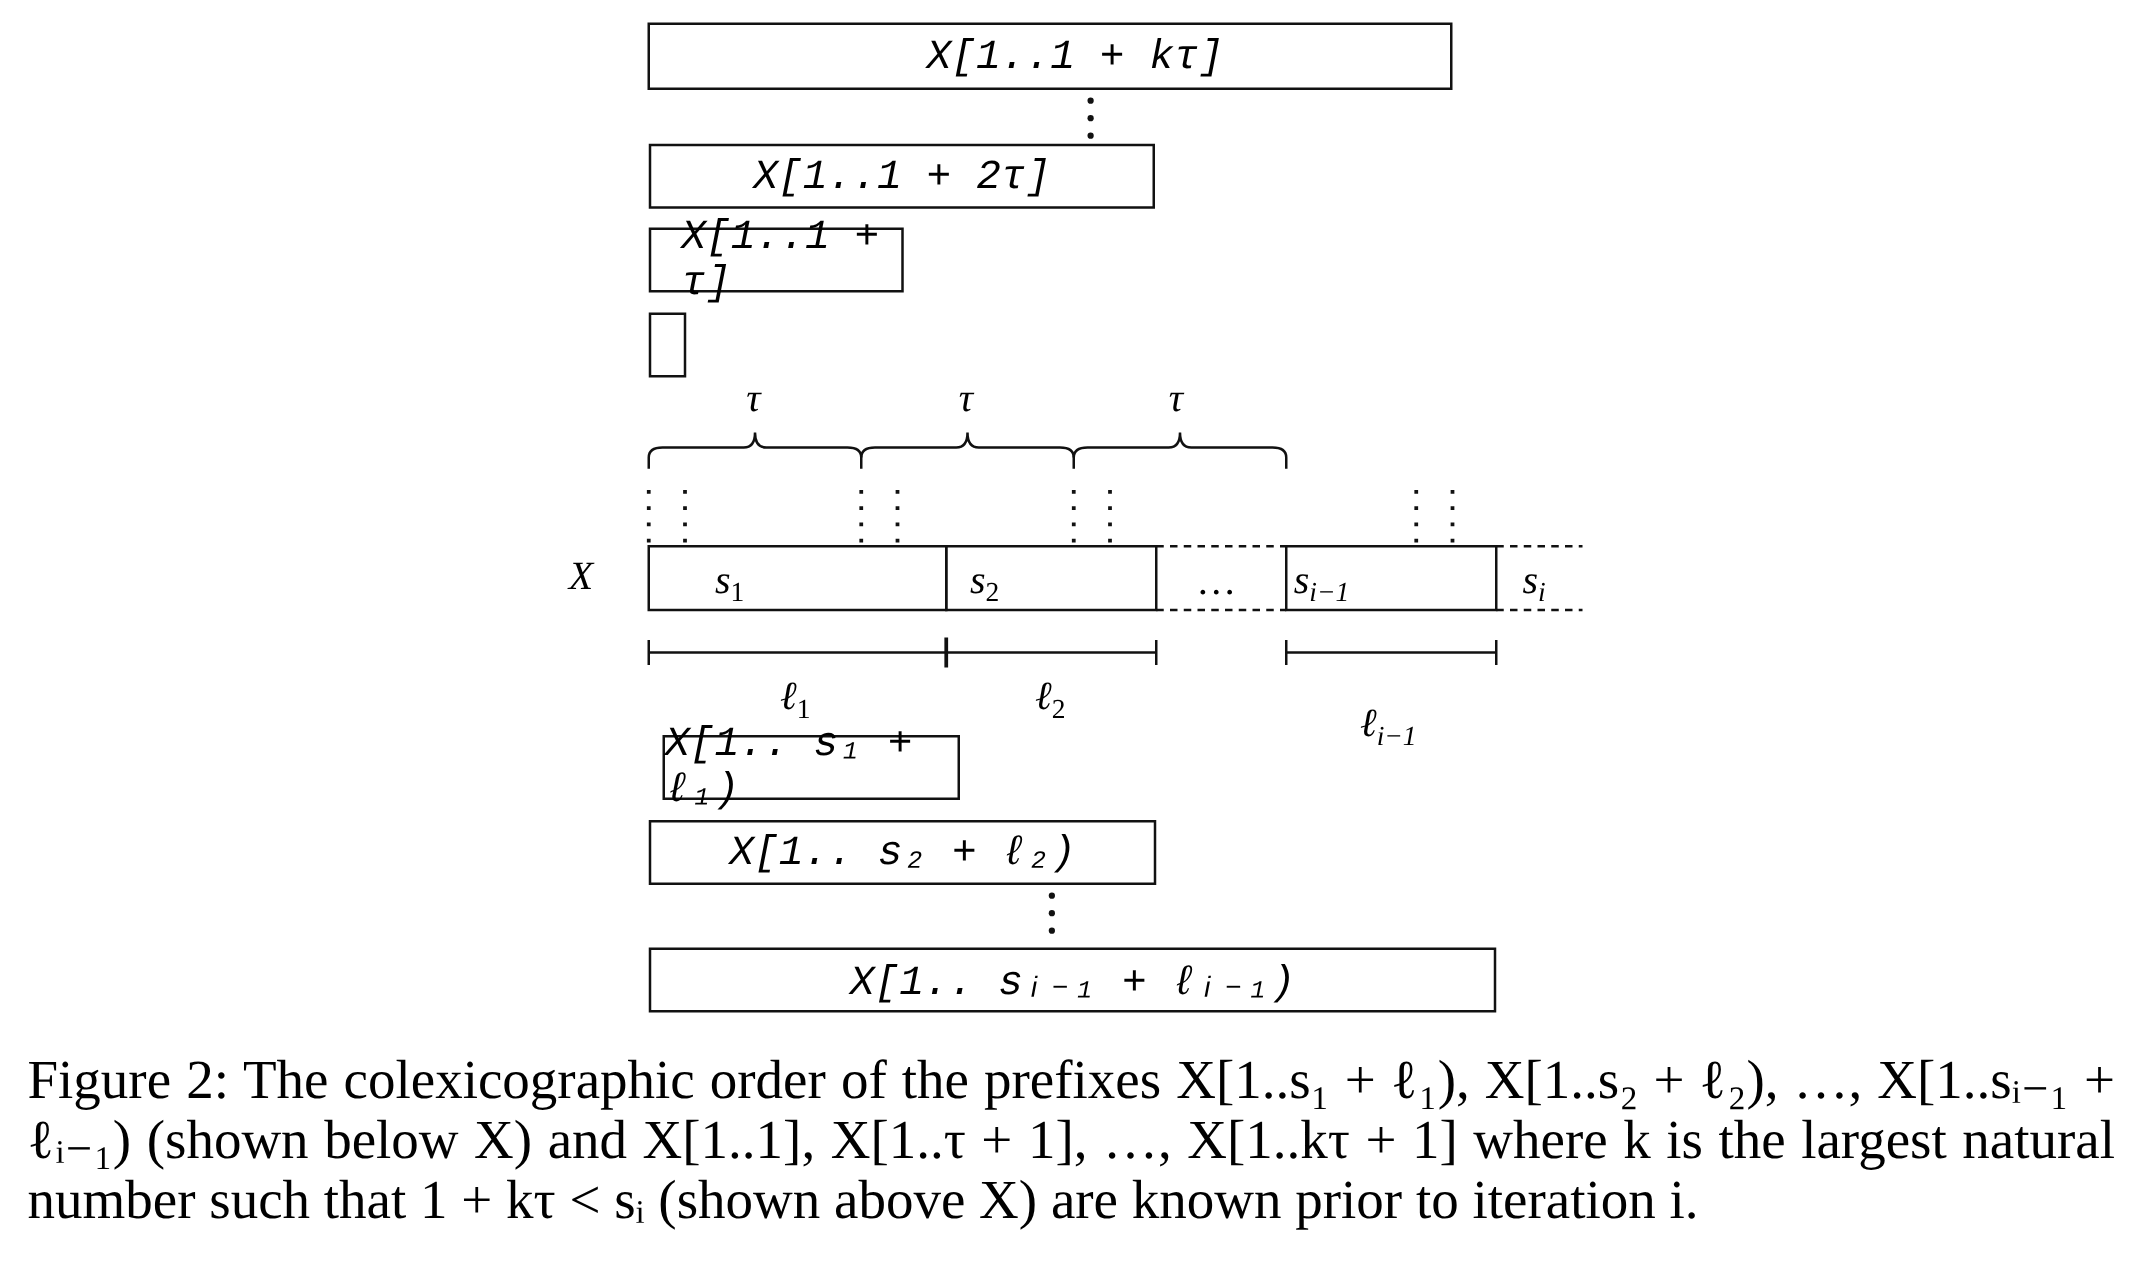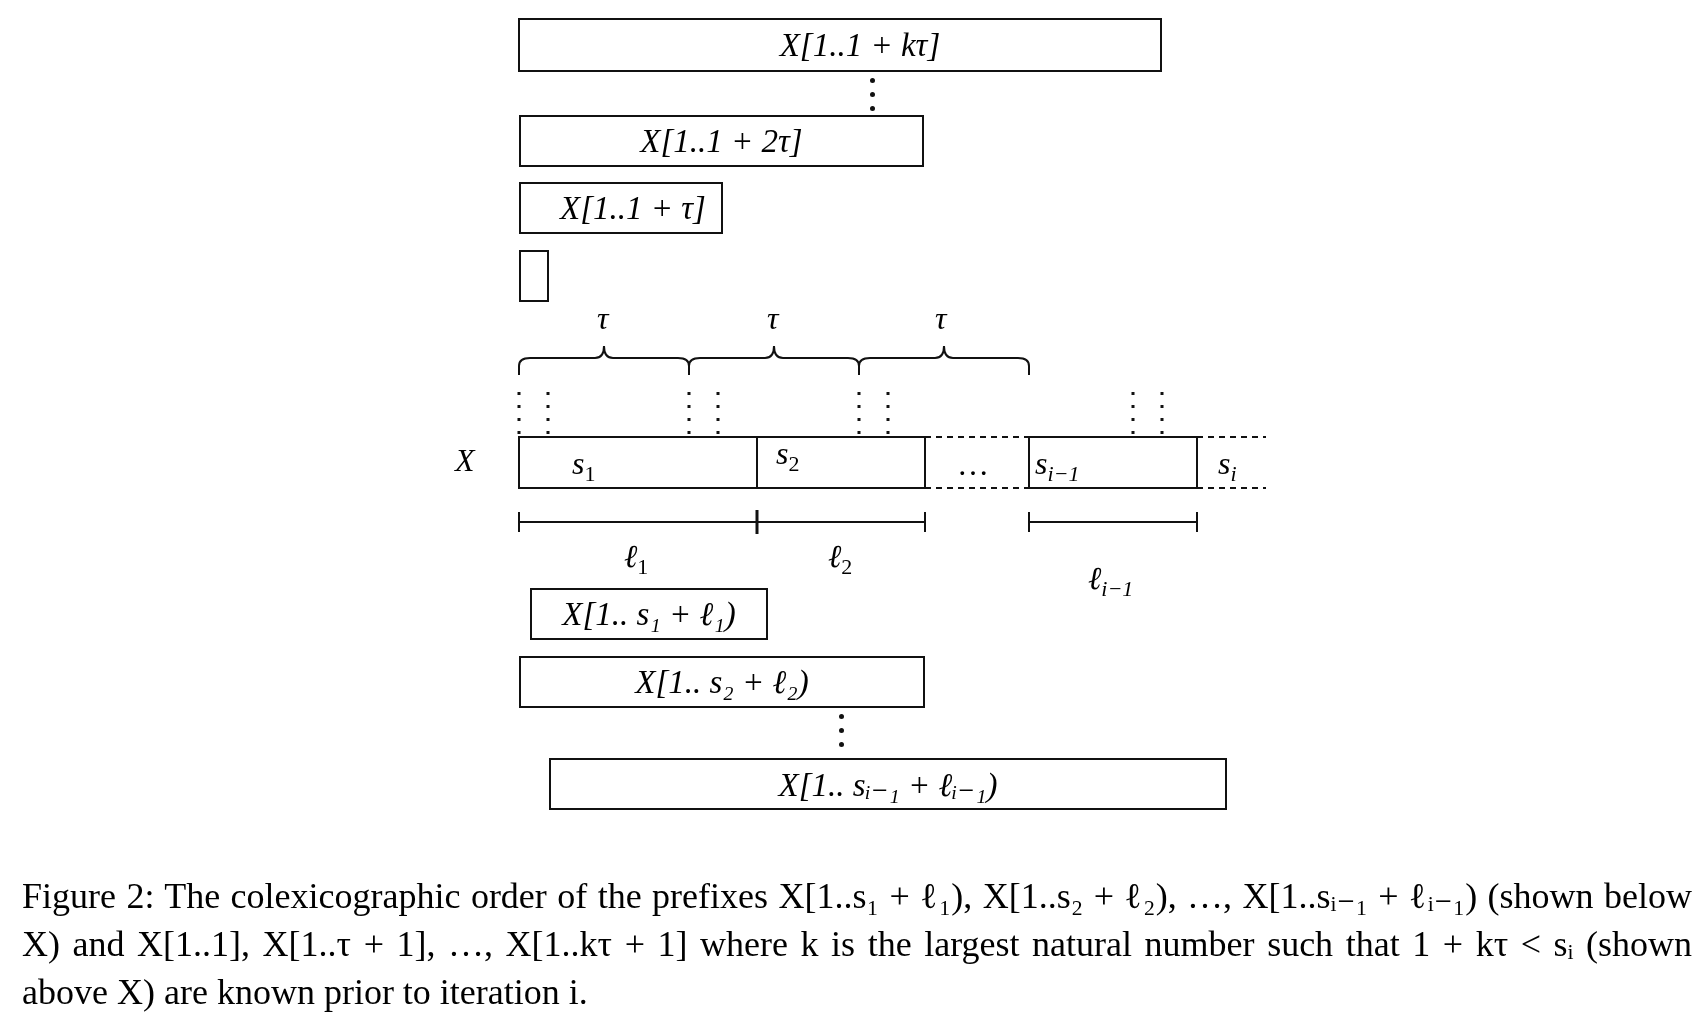--- a/index.html
+++ b/index.html
@@ -1,23 +1,23 @@
 <!DOCTYPE html>
 <html><head>
 <meta charset="utf-8">
 <style>
   html,body{margin:0;padding:0;background:#fff;}
   body{width:1706px;height:1026px;position:relative;overflow:hidden;font-family:"Liberation Serif","DejaVu Serif",serif;color:#000;}
   .box{position:absolute;border:2px solid #111;box-sizing:border-box;display:flex;align-items:center;justify-content:center;font-size:33px;}
-  .math{font-style:italic;}
+  .math{font-style:italic;font-family:Liberation Mono, monospace;}
   .lbl{position:absolute;font-size:32px;font-style:italic;white-space:nowrap;}
   .sub{font-size:22px;vertical-align:-7px;font-style:italic;}
   .vdots{position:absolute;width:6px;}
   .vdots i{display:block;width:5px;height:5px;border-radius:50%;background:#111;margin-bottom:9px;}
-  .caption{position:absolute;left:22px;top:872px;width:1670px;font-size:36px;line-height:48px;text-align:justify;}
+  .caption{position:absolute;left:22px;top:840px;width:1670px;font-size:44px;line-height:48px;text-align:justify;}
   svg{position:absolute;left:0;top:0;}
 </style>
 </head>
 <body>
 
 <div class="box math" style="left:518px;top:18px;width:644px;height:54px;">
   <span style="margin-left:40px;">X[1..1 + kτ]</span>
 </div>
 <div class="vdots" style="left:870px;top:78px;">
     <i></i>
@@ -72,37 +72,37 @@
     <line x1="757" y1="510" x2="757" y2="534" stroke-width="3"></line>
     <line x1="925" y1="512" x2="925" y2="532"></line>
     <line x1="1029" y1="522" x2="1197" y2="522"></line>
     <line x1="1029" y1="512" x2="1029" y2="532"></line>
     <line x1="1197" y1="512" x2="1197" y2="532"></line>
   </g>
 </svg>
 
 <div class="lbl" style="left:455px;top:442px;">X</div>
 <div class="lbl" style="left:540px;top:445px;margin-left:32px;"><span>s</span><span class="sub" style="font-style:normal">1</span></div>
-<div class="lbl" style="left:776px;top:435px;"><span>s</span><span class="sub" style="font-style:normal">2</span></div>
+<div class="lbl" style="left:776px;top:445px;"><span>s</span><span class="sub" style="font-style:normal">2</span></div>
 <div class="lbl" style="left:957px;top:446px;font-style:normal;">…</div>
 <div class="lbl" style="left:1035px;top:445px;"><span>s</span><span class="sub">i−1</span></div>
 <div class="lbl" style="left:1218px;top:445px;"><span>s</span><span class="sub">i</span></div>
 
 <div class="lbl" style="left:624px;top:538px;"><span>ℓ</span><span class="sub" style="font-style:normal">1</span></div>
 <div class="lbl" style="left:828px;top:538px;"><span>ℓ</span><span class="sub" style="font-style:normal">2</span></div>
 <div class="lbl" style="left:1088px;top:560px;"><span>ℓ</span><span class="sub">i−1</span></div>
 
 <div class="box math" style="left:519px;top:588px;width:238px;height:52px;margin-left:11px;">
   <span>X[1.. s₁ + ℓ₁)</span>
 </div>
 <div class="box math" style="left:519px;top:656px;width:406px;height:52px;">
   <span>X[1.. s₂ + ℓ₂)</span>
 </div>
 <div class="vdots" style="left:839px;top:714px;">
     <i></i>
     <i></i>
     <i></i>
   </div>
-<div class="box math" style="left:519px;top:758px;width:678px;height:52px;margin-left:30px;">
+<div class="box math" style="left:519px;top:758px;width:678px;height:52px;">
   <span>X[1.. sᵢ₋₁ + ℓᵢ₋₁)</span>
 </div>
 
 <div class="caption">Figure 2: The colexicographic order of the prefixes X[1..s₁ + ℓ₁), X[1..s₂ + ℓ₂), …, X[1..sᵢ₋₁ + ℓᵢ₋₁) (shown below X) and X[1..1], X[1..τ + 1], …, X[1..kτ + 1] where k is the largest natural number such that 1 + kτ &lt; sᵢ (shown above X) are known prior to iteration i.</div>
 
 </body></html>

